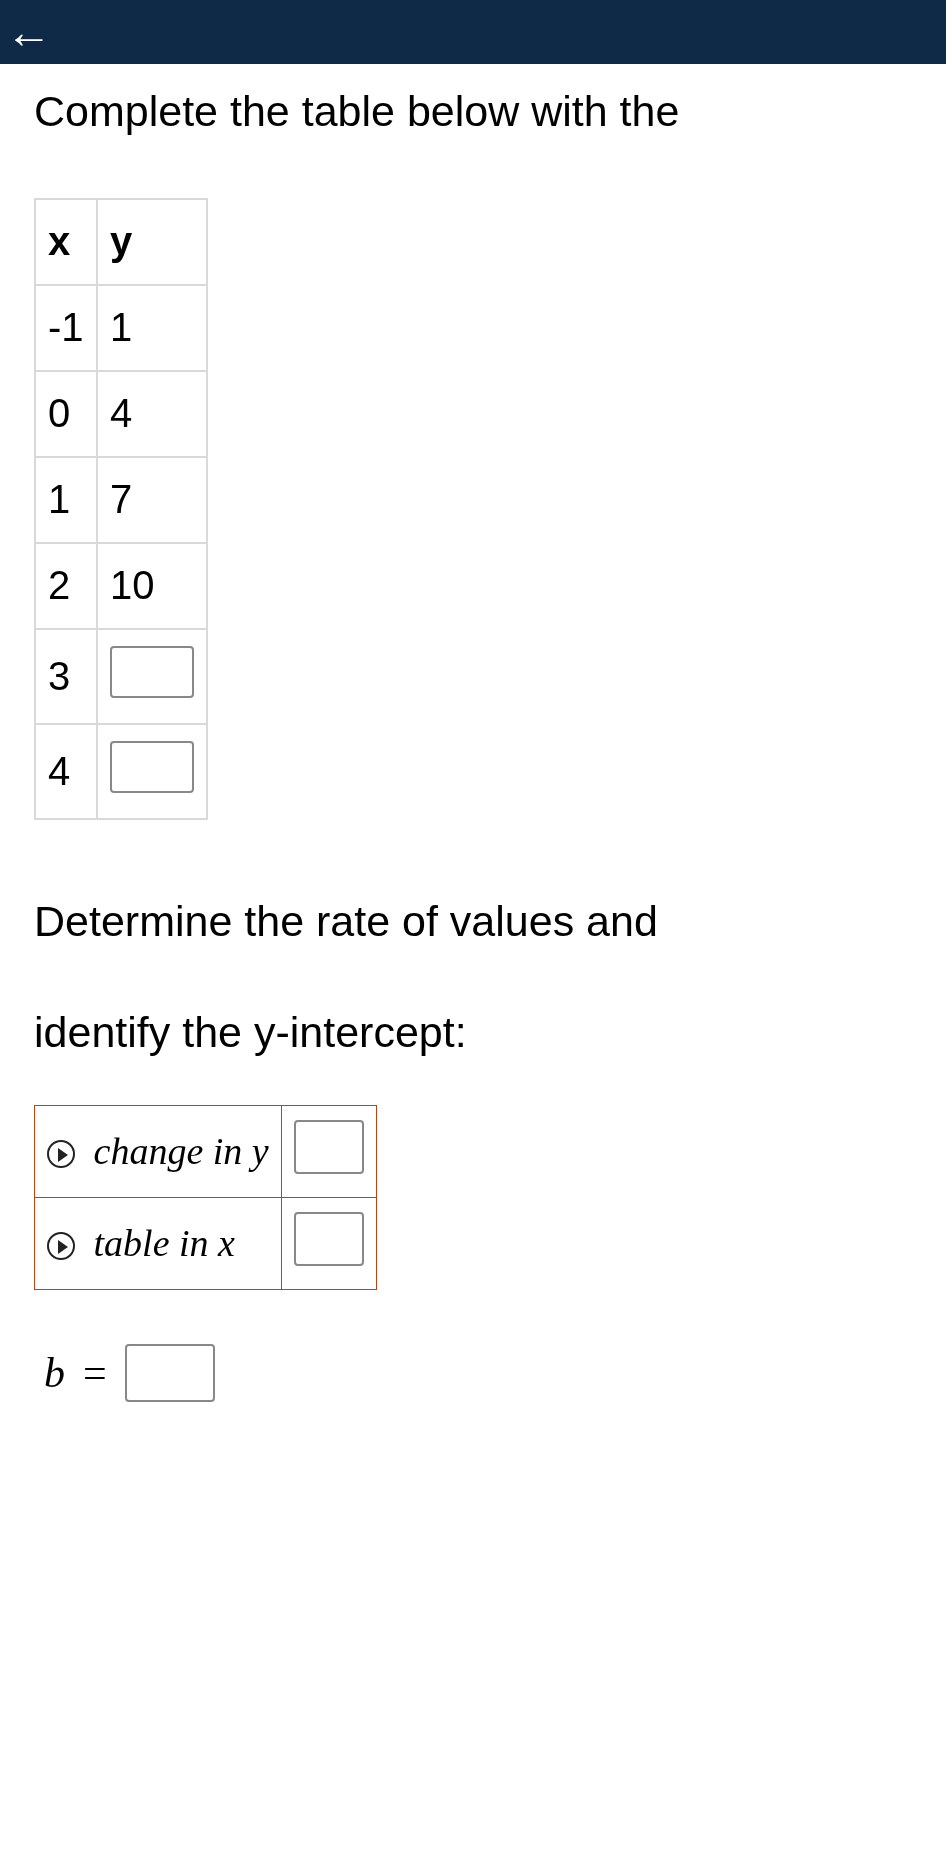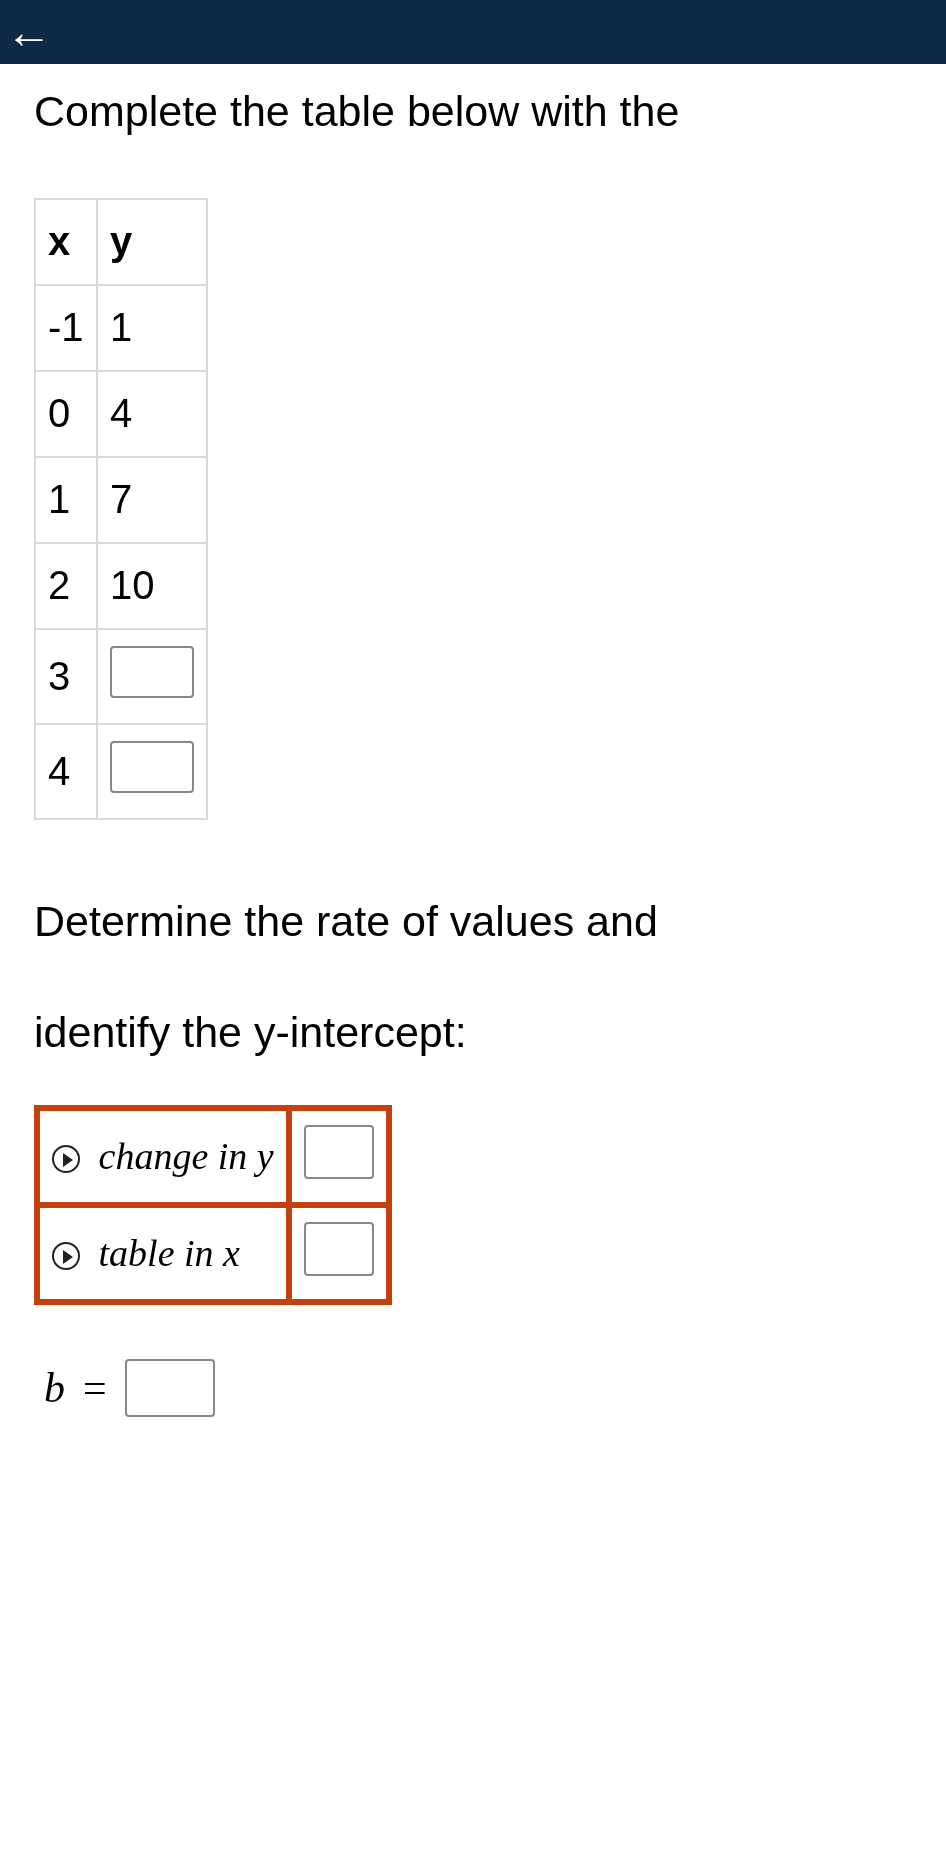--- a/index.html
+++ b/index.html
@@ -54,21 +54,21 @@
     background: #fff;
   }
 
   .q2 { margin-top: 76px; }
 
   table.change {
     border-collapse: collapse;
     margin-top: 46px;
   }
   table.change td {
-    border: 6px solid #c2410c;
+    border: 1px solid #c2410c;
     padding: 14px 12px;
     font-size: 38px;
     vertical-align: middle;
   }
   .play {
     display: inline-block;
     width: 28px; height: 28px;
     border: 2px solid #222;
     border-radius: 50%;
     position: relative;

